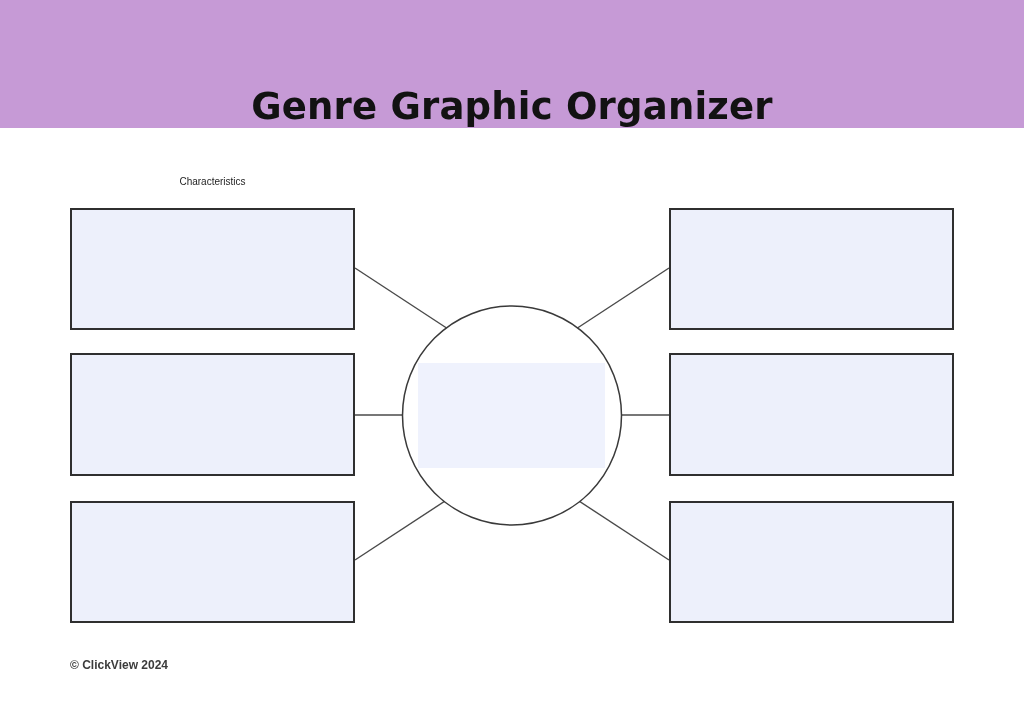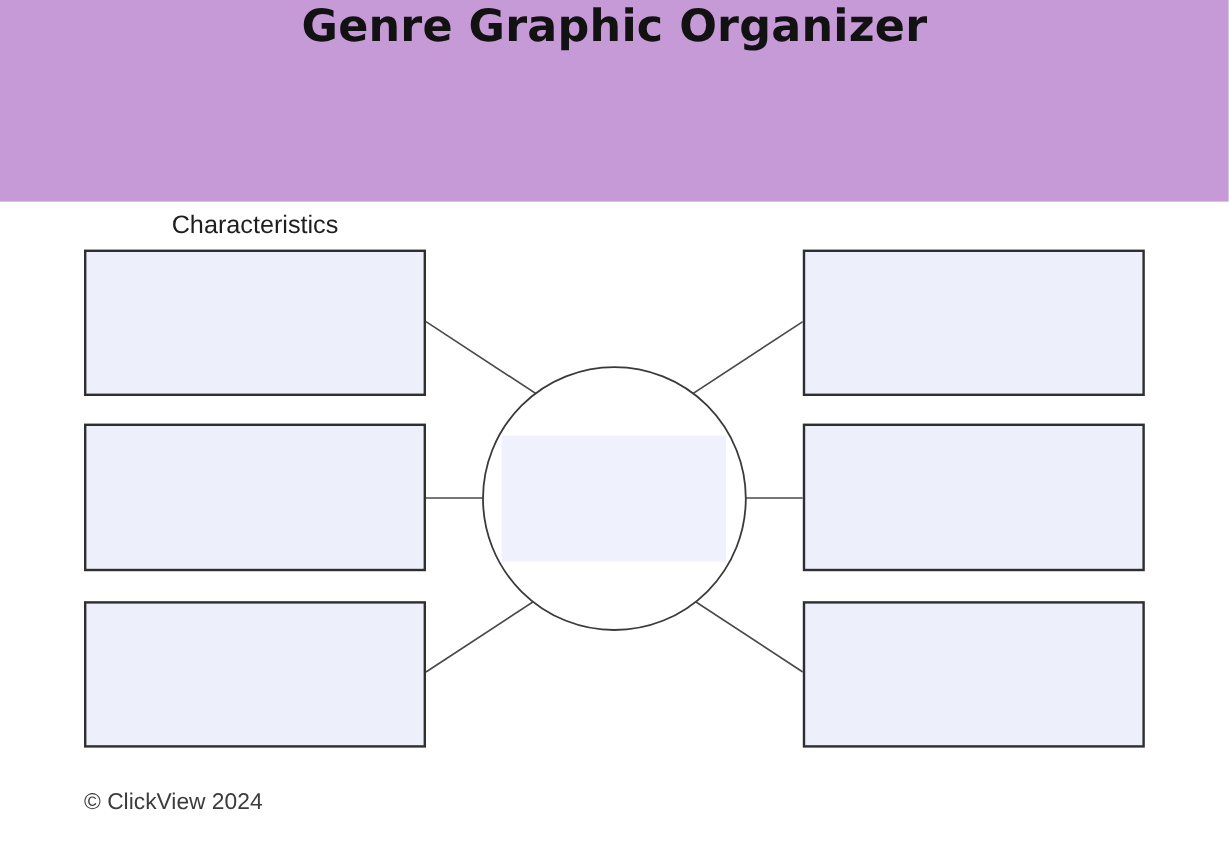--- a/index.html
+++ b/index.html
@@ -11,40 +11,40 @@
     position: relative;
     width: 1024px;
     height: 723px;
     background: var(--page_bg, #ffffff);
     overflow: hidden;
   }
   .banner {
     position: absolute;
     left: 0; top: 0;
     width: 1024px;
-    height: 168px;
+    height: 128px;
     background: var(--header_bg, #C69AD6);
     display: flex;
-    align-items: flex-start;
+    align-items: flex-end;
     justify-content: center;
   }
   .banner h1 {
     margin: 0;
     font-family: "DejaVu Sans", "Liberation Sans", sans-serif;
     font-size: 37px;
     font-weight: 800;
     letter-spacing: 0.2px;
     color: var(--title_text, #121212);
   }
   .col-label {
     position: absolute;
     top: 176px;
     width: 285px;
     text-align: center;
-    font-size: 21px;
+    font-size: 10px;
     color: var(--label_text, #1E1E1E);
   }
   .col-label.left  { left: 70px; }
   .col-label.right { left: 669px; }
   .connectors {
     position: absolute;
     left: 0; top: 0;
     width: 1024px;
     height: 723px;
   }
@@ -83,22 +83,23 @@
     background: var(--center_fill, #EFF2FD);
     font-size: 15px;
     color: #1E1E1E;
     text-align: center;
     padding-top: 40px;
   }
   .footer {
     position: absolute;
     left: 70px;
     top: 658px;
-    font-size: 19px;
+    font-size: 12px;
     color: var(--footer_text, #3C3C3C);
+    font-weight: bold;
   }
 </style>
 </head>
 <body>
 
 <div class="page">
 
   <header class="banner">
     <h1>Genre Graphic Organizer</h1>
   </header>

